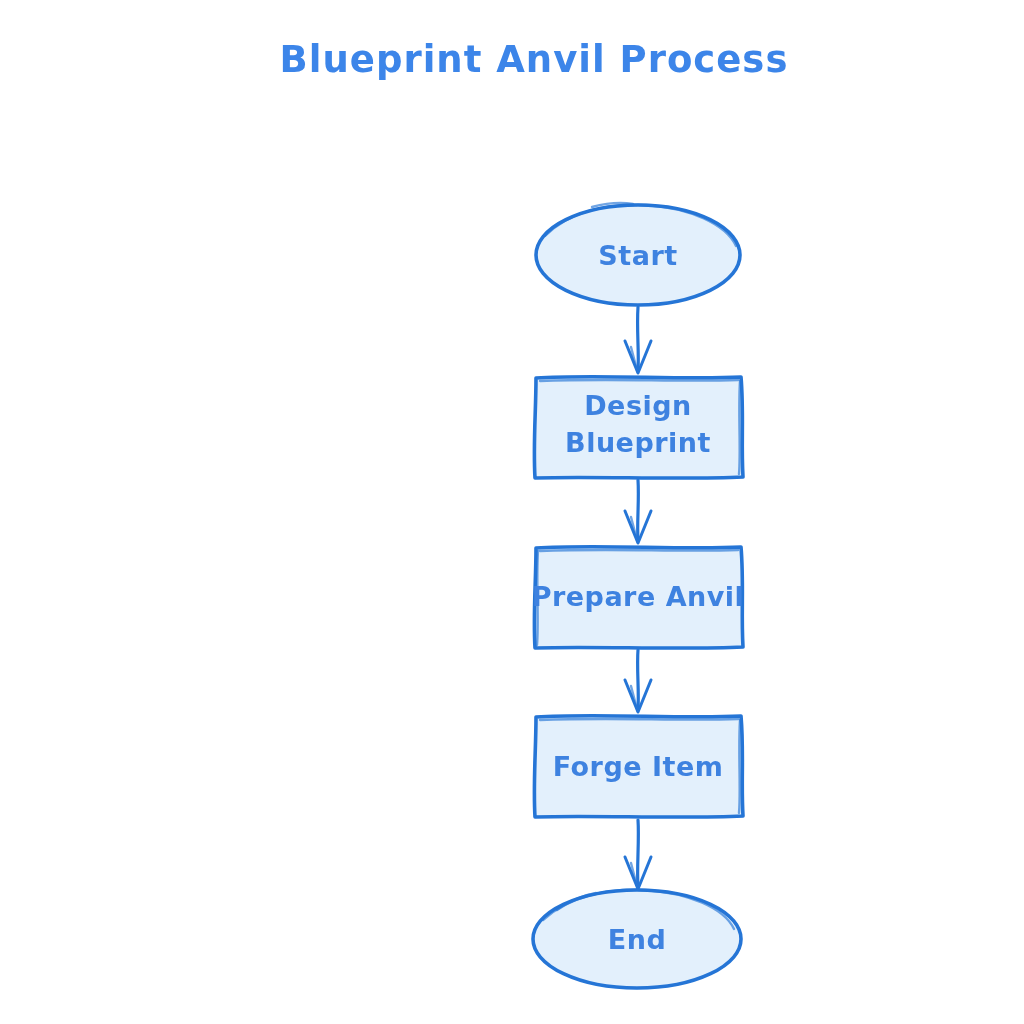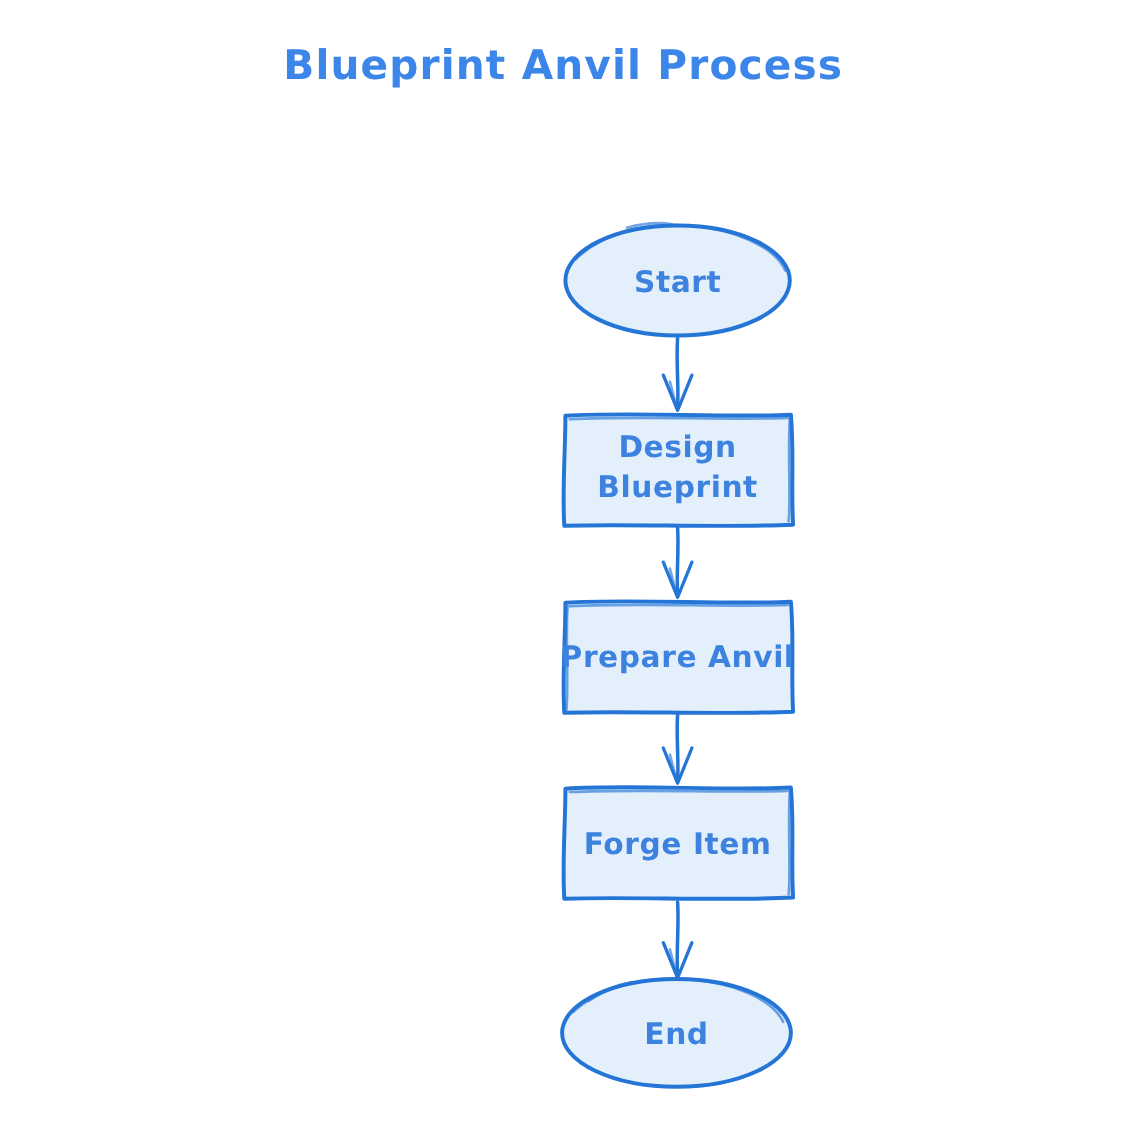--- a/index.html
+++ b/index.html
@@ -9,20 +9,21 @@
     height: 1024px;
     background: #FFFFFF;
     overflow: hidden;
     font-family: "DejaVu Sans", "Liberation Sans", sans-serif;
   }
   #stage {
     position: relative;
     width: 940px;
     height: 1024px;
     background: #FFFFFF;
+    padding-left: 22px;
   }
   svg { display: block; }
   .shape {
     fill: #E3F0FC;
     stroke: #2575D6;
     stroke-width: 3.6;
     stroke-linejoin: round;
     stroke-linecap: round;
   }
   .sketch {

